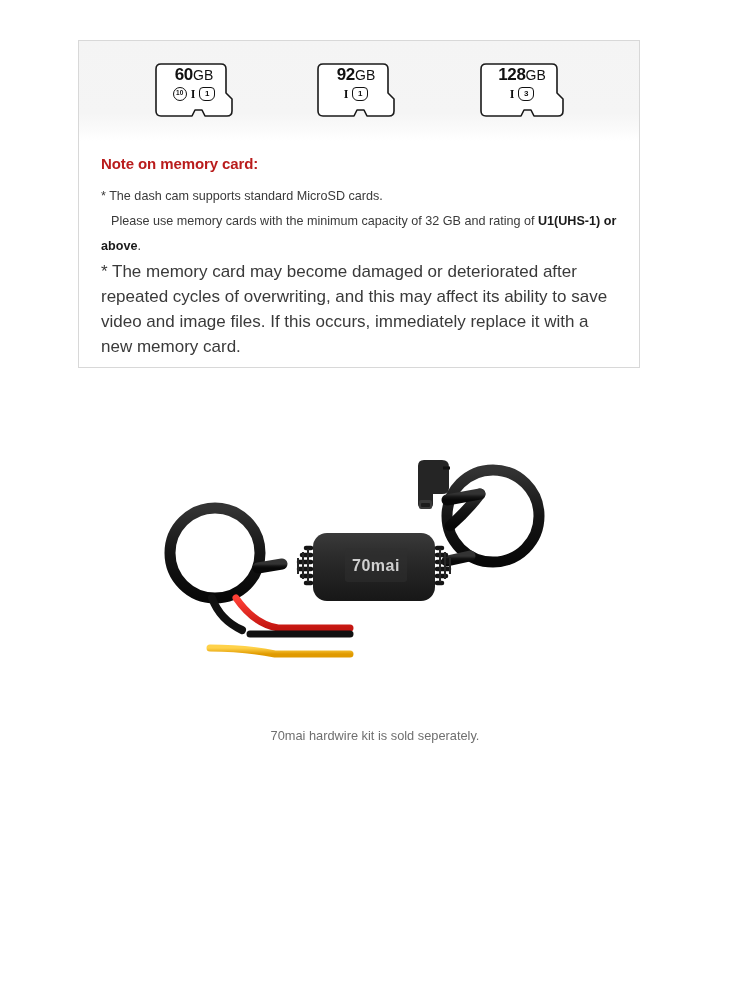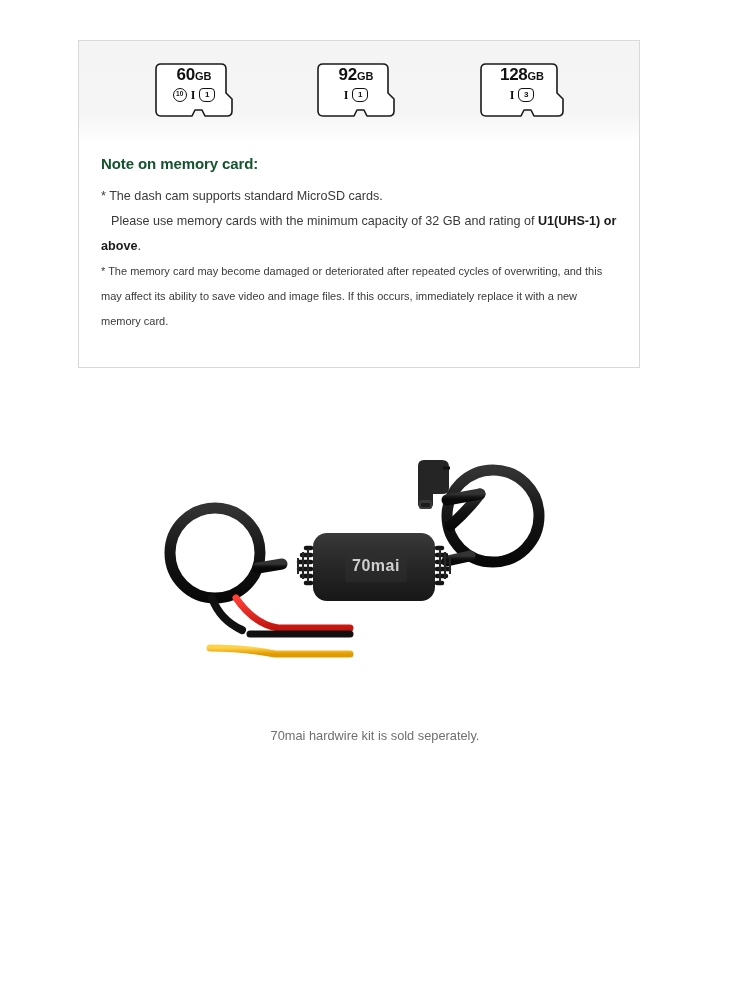--- a/index.html
+++ b/index.html
@@ -68,22 +68,22 @@
   }
   .sd-cap {
     font-weight: bold;
     font-size: 17px;
     line-height: 20px;
     color: #111111;
     letter-spacing: -0.3px;
     white-space: nowrap;
   }
   .sd-cap .unit {
-    font-size: 11px;
-    font-weight: bold;
+    font-size: 14px;
+    font-weight: normal;
     letter-spacing: 0;
   }
   .sd-marks {
     margin-top: 1px;
     display: flex;
     justify-content: center;
     align-items: center;
     gap: 4px;
     height: 15px;
   }
@@ -122,39 +122,39 @@
     color: #111;
   }
 
   
   .panel-body {
     padding: 14px 22px 0 22px;
   }
   .note-title {
     font-size: 15px;
     font-weight: bold;
-    color: #14532d;
+    color: #b91c1c;
     margin: 0 0 12px 0;
     letter-spacing: -0.1px;
   }
   .note-line {
     font-size: 12.6px;
     line-height: 25px;
     color: #3a3a3a;
     margin: 0;
   }
   .note-line.indent {
     text-indent: 10px;
   }
   .note-line b {
     color: #1a1a1a;
     font-weight: bold;
   }
   .note-para {
-    font-size: 11px;
+    font-size: 17px;
     line-height: 25px;
     color: #3a3a3a;
     margin: 0;
   }
 
   
   .kit-figure {
     position: absolute;
     left: 0;
     top: 448px;

